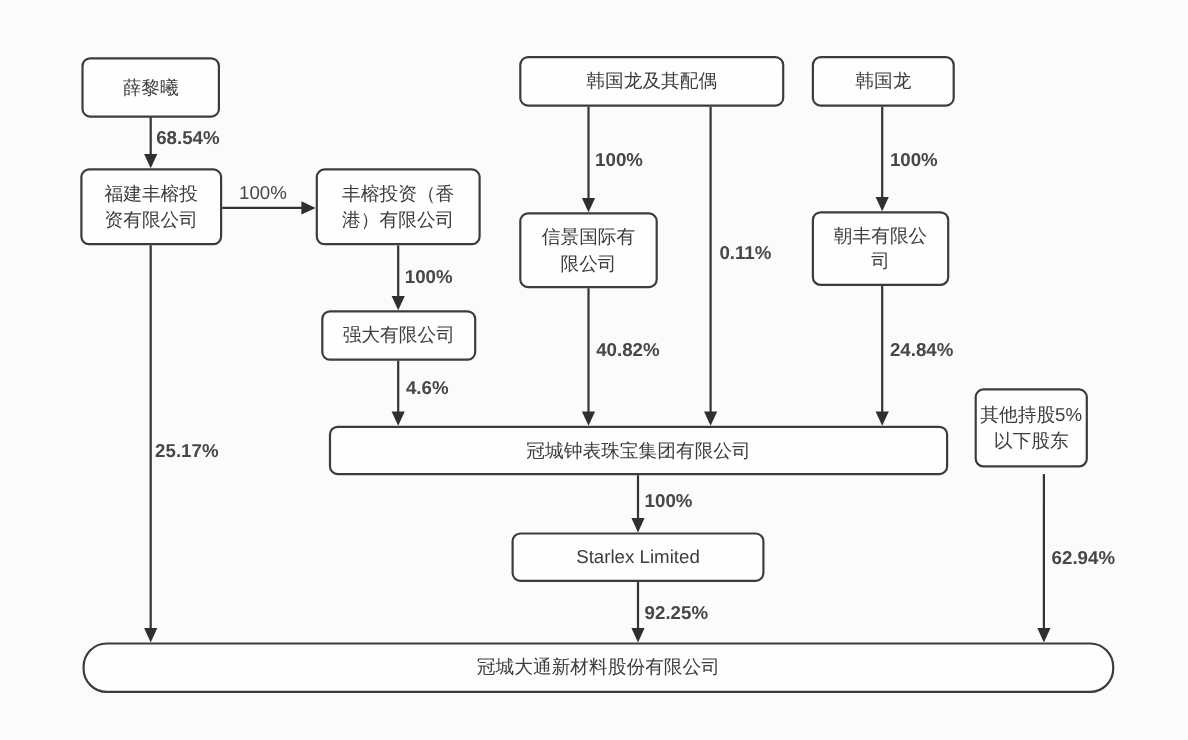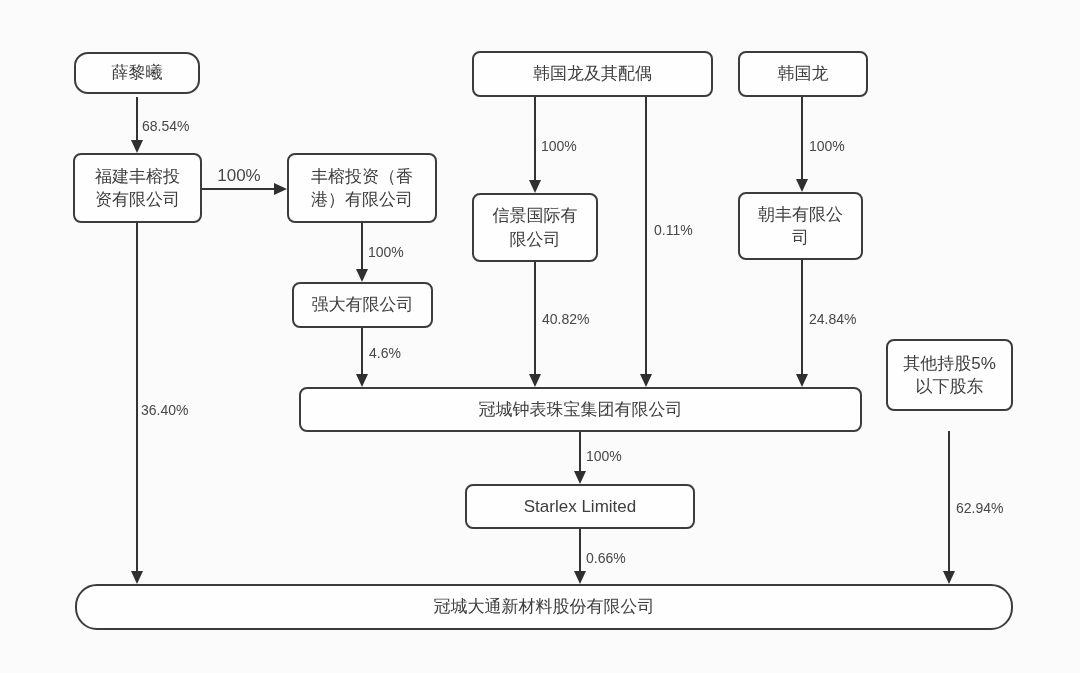--- a/index.html
+++ b/index.html
@@ -32,23 +32,24 @@
     justify-content: center;
     text-align: center;
     font-size: 17px;
     line-height: 1.38;
     color: #3d3d3d;
     white-space: pre-line;
   }
   .pct {
     position: absolute;
     transform: translateY(-50%);
-    font-size: 14px;
+    font-size: 17px;
     color: #474747;
     white-space: nowrap;
+    font-weight: bold;
   }
   .pct-centered {
     position: absolute;
     transform: translate(-50%, -50%);
     font-size: 17px;
     color: #474747;
     white-space: nowrap;
   }
   svg line { stroke: #333333; stroke-width: 2; }
   svg polygon { fill: #2f2f2f; }
@@ -93,21 +94,21 @@
     <line x1="580" y1="529" x2="580" y2="572"></line>
     <polygon points="580,584 574,571 586,571"></polygon>
 
     <line x1="137" y1="223" x2="137" y2="572"></line>
     <polygon points="137,584 131,571 143,571"></polygon>
 
     <line x1="949" y1="431" x2="949" y2="572"></line>
     <polygon points="949,584 943,571 955,571"></polygon>
   </svg>
 
-  <div class="node" style="left:74px;  top:52px;  width:126px; height:42px;border-radius:14px;">薛黎曦</div>
+  <div class="node" style="left:74px;  top:52px;  width:126px; height:55px;">薛黎曦</div>
 
   <div class="node" style="left:472px; top:51px;  width:241px; height:46px;text-align:right;">韩国龙及其配偶</div>
 
   <div class="node" style="left:73px;  top:153px; width:129px; height:70px;">福建丰榕投
 资有限公司</div>
 
   <div class="node" style="left:738px; top:51px;  width:130px; height:46px;">韩国龙</div>
 
   <div class="node" style="left:287px; top:153px; width:150px; height:70px;">丰榕投资（香
 港）有限公司</div>
@@ -115,21 +116,21 @@
   <div class="node" style="left:292px; top:282px; width:141px; height:46px;">强大有限公司</div>
 
   <div class="node" style="left:738px; top:192px; width:125px; height:68px;">朝丰有限公
 司</div>
 
   <div class="node" style="left:472px; top:193px; width:126px; height:69px;">信景国际有
 限公司</div>
 
   <div class="node" style="left:299px; top:387px; width:563px; height:45px;font-family:Liberation Serif, serif;">冠城钟表珠宝集团有限公司</div>
 
-  <div class="node" style="left:886px; top:339px; width:127px; height:72px;">其他持股5%
+  <div class="node" style="left:886px; top:353px; width:103px; height:72px;">其他持股5%
 以下股东</div>
 
   <div class="node" style="left:465px; top:484px; width:230px; height:45px;">Starlex Limited</div>
 
   <div class="node" style="left:75px;  top:584px; width:938px; height:46px;border-radius:22px;">冠城大通新材料股份有限公司</div>
 
   <span class="pct" style="left:142px; top:126px;">68.54%</span>
 
   <span class="pct-centered" style="left:239px; top:176px;">100%</span>
 
@@ -142,19 +143,19 @@
   <span class="pct" style="left:654px; top:230px;">0.11%</span>
 
   <span class="pct" style="left:542px; top:319px;">40.82%</span>
 
   <span class="pct" style="left:809px; top:146px;">100%</span>
 
   <span class="pct" style="left:809px; top:319px;">24.84%</span>
 
   <span class="pct" style="left:586px; top:456px;">100%</span>
 
-  <span class="pct" style="left:586px; top:558px;">0.66%</span>
+  <span class="pct" style="left:586px; top:558px;">92.25%</span>
 
-  <span class="pct" style="left:141px; top:410px;">36.40%</span>
+  <span class="pct" style="left:141px; top:410px;">25.17%</span>
 
   <span class="pct" style="left:956px; top:508px;text-align:center;">62.94%</span>
 
 </div>
 
 </body></html>

